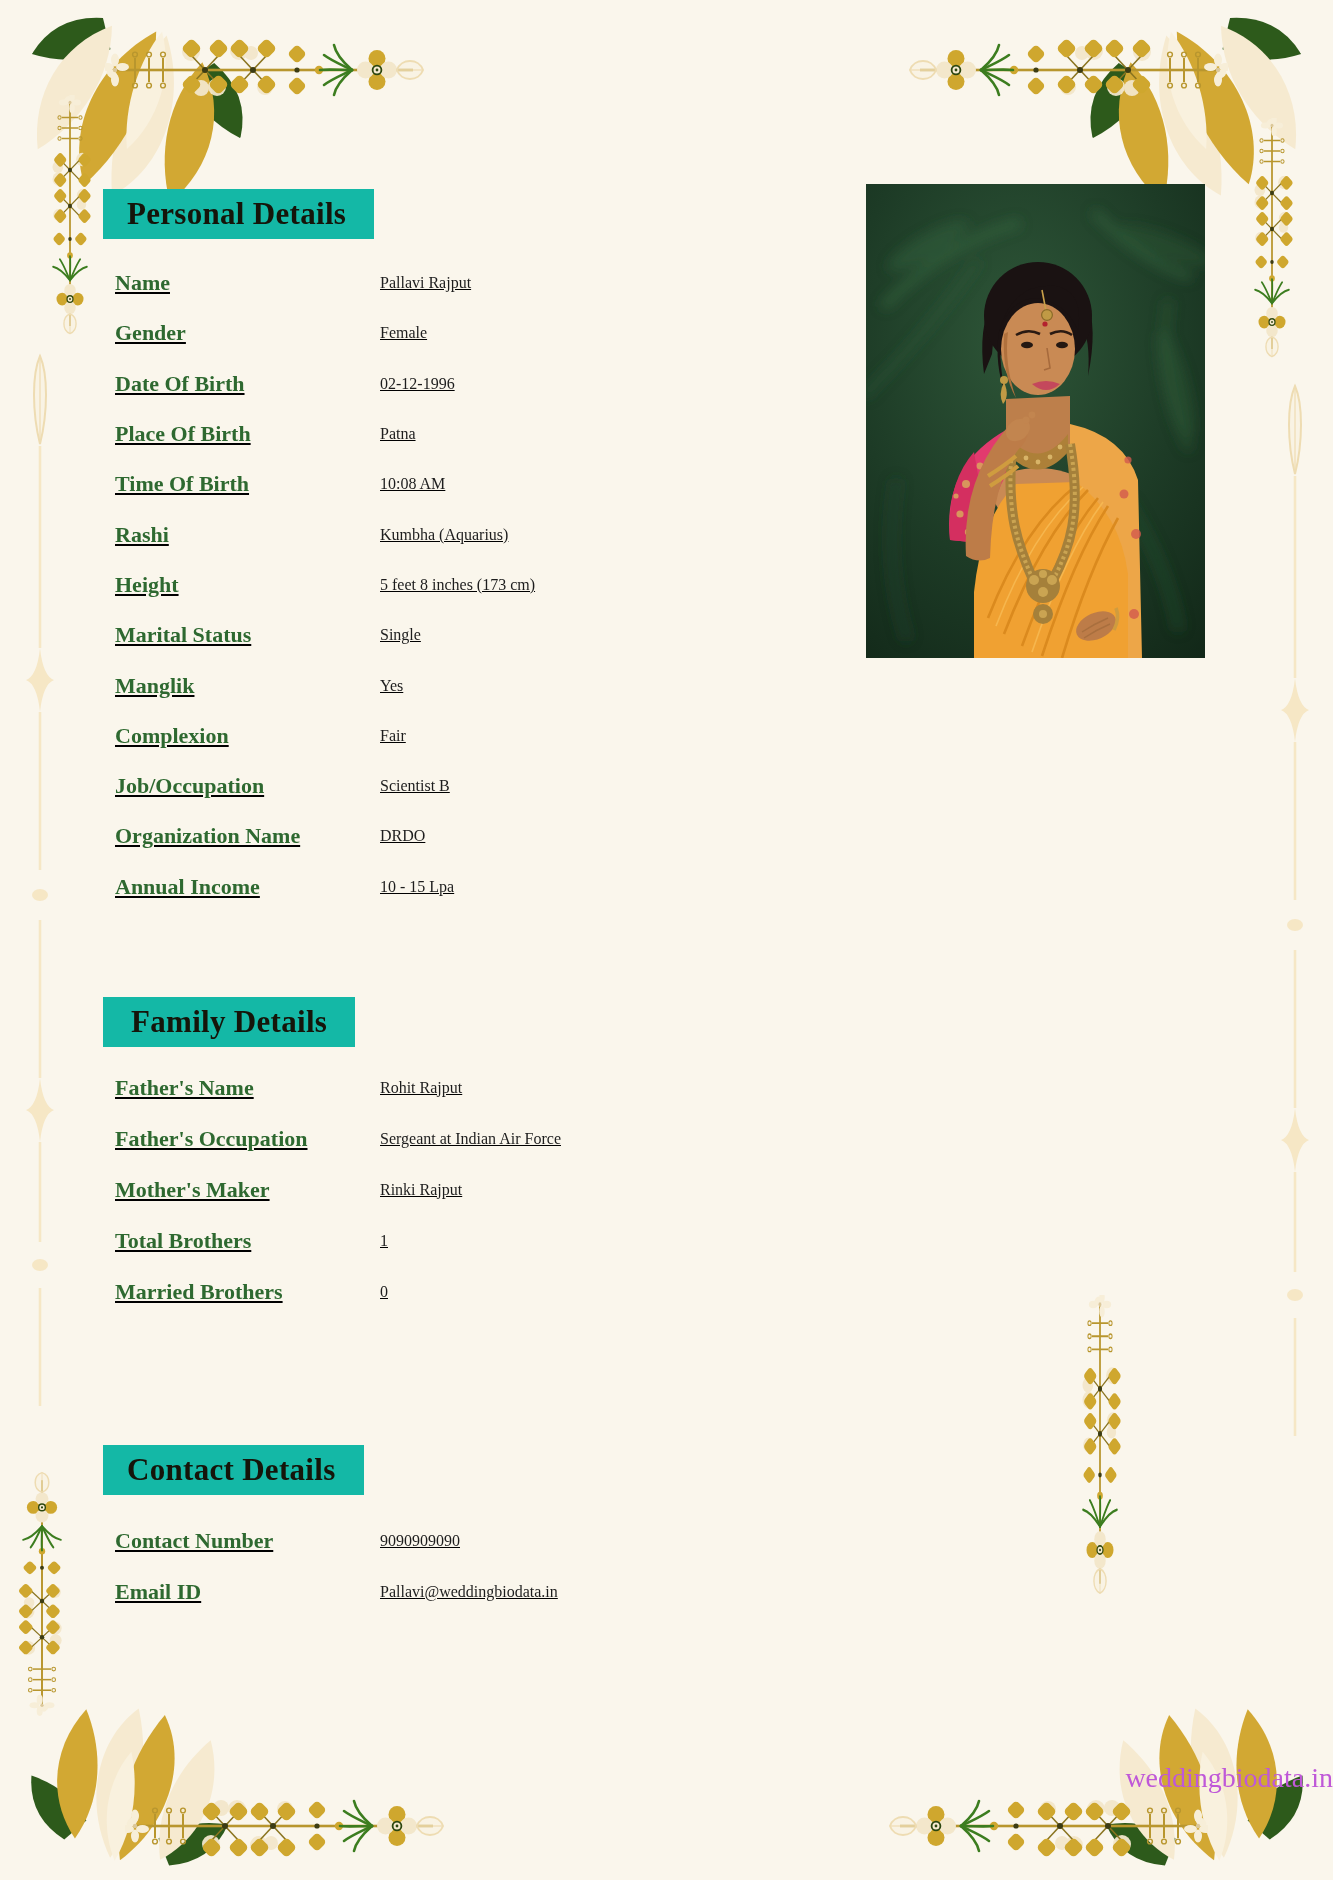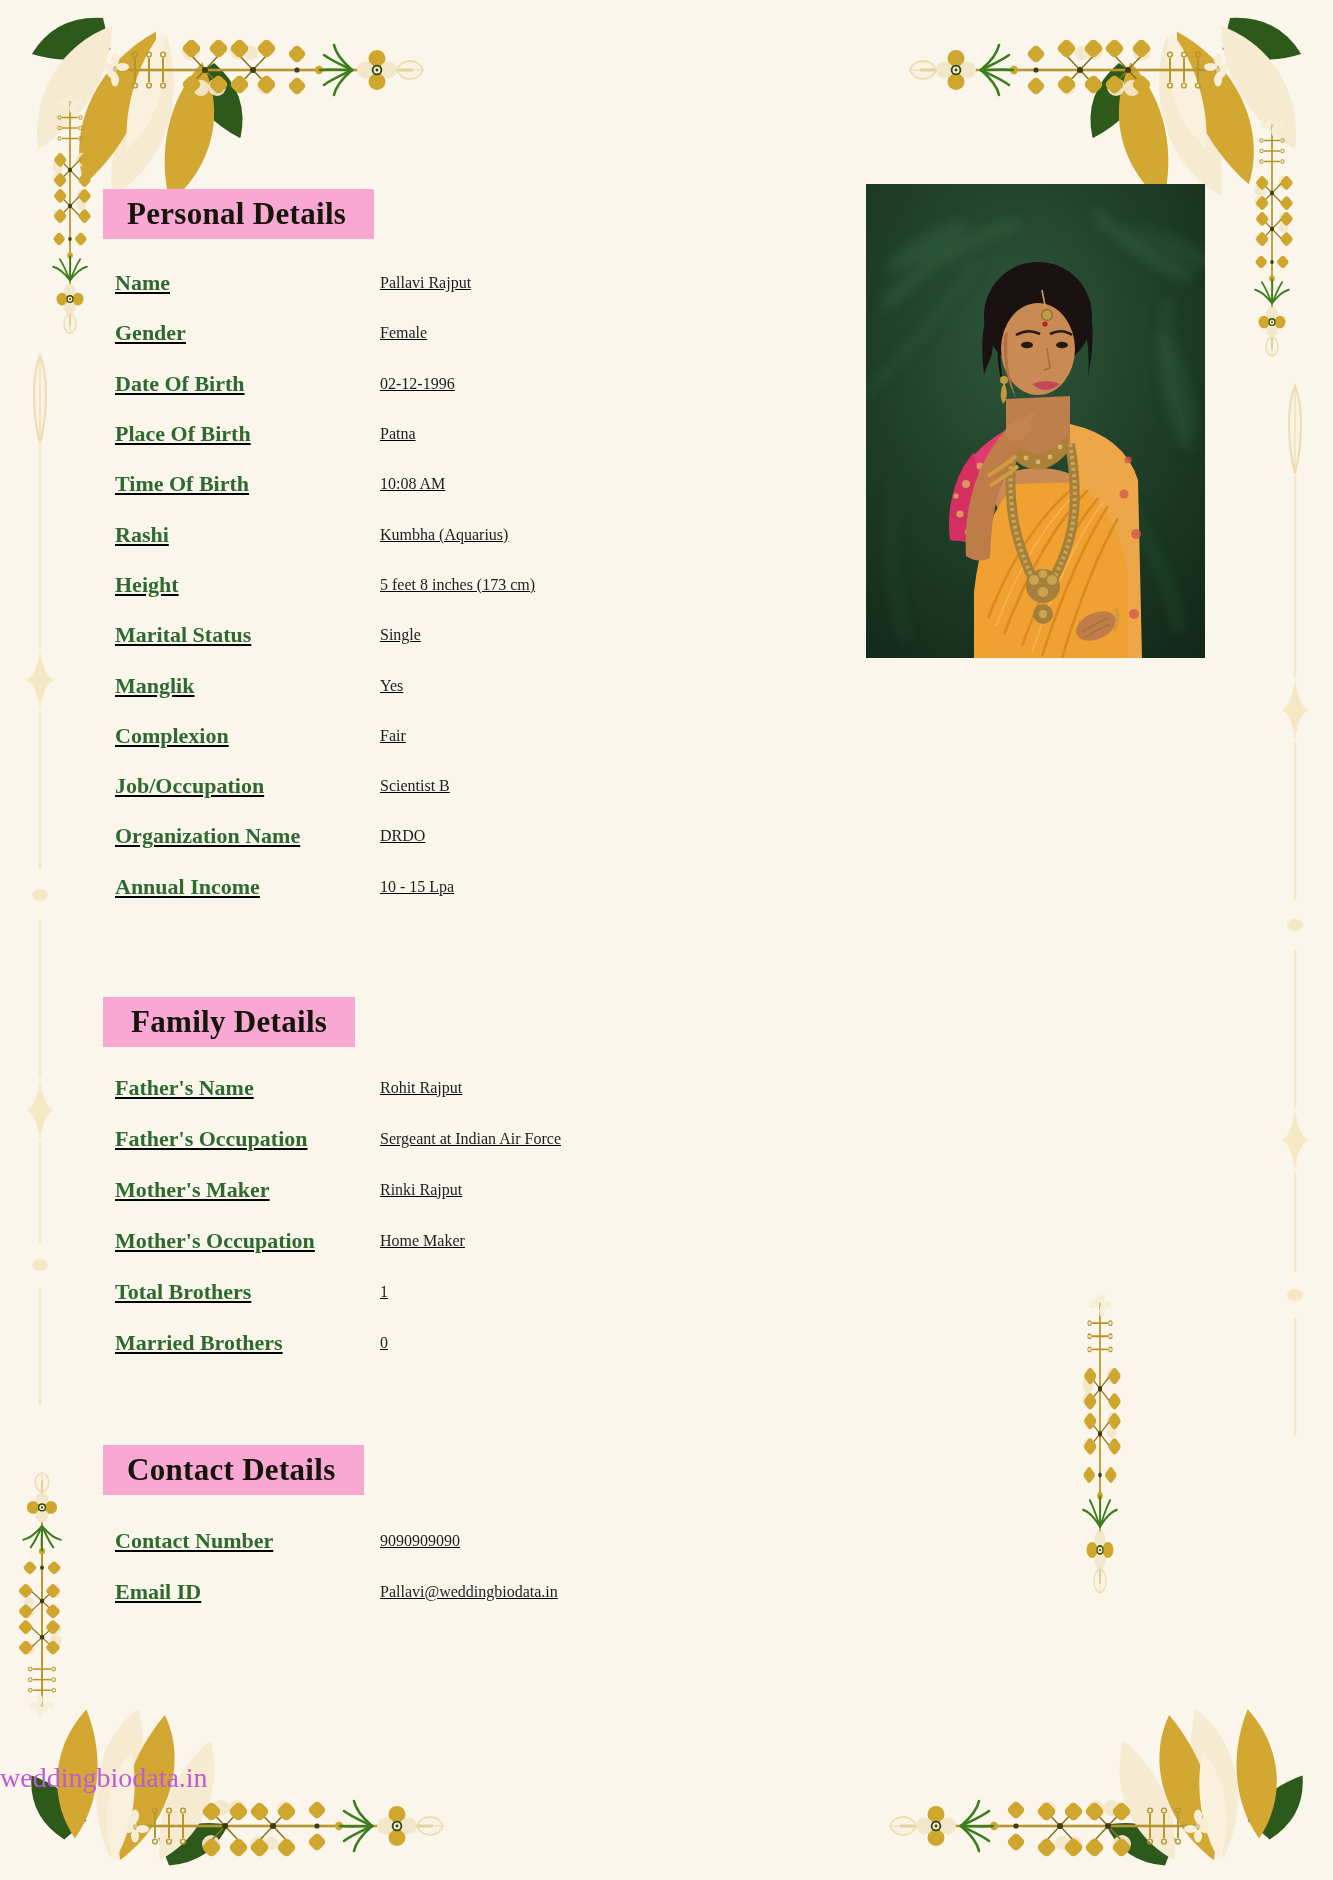--- a/index.html
+++ b/index.html
@@ -4,40 +4,40 @@
 <style>
   html,body{margin:0;padding:0;}
   body{
     width:1333px;height:1880px;position:relative;overflow:hidden;
     background:#faf6ec;
     font-family:"Liberation Serif","DejaVu Serif",serif;
   }
   .orn{position:absolute;pointer-events:none;}
   .section-header{
     position:absolute;left:103px;display:inline-block;
-    background:#f9a8d4;color:#15150a;font-weight:bold;
+    background:#14b8a6;color:#15150a;font-weight:bold;
     font-size:31px;line-height:1;padding:9px 28px 10px 24px;
     letter-spacing:.3px;
   }
   #personal-header{top:189px;}
   #family-header{top:997px;padding-left:28px;}
   #contact-header{top:1445px;}
   .rows{position:absolute;left:115px;text-decoration:underline;}
   #personal-rows{top:258px;}
   #family-rows{top:1062px;}
   #contact-rows{top:1515px;}
   .field-row{display:flex;align-items:center;}
   #personal-rows .field-row{height:50.3px;}
   #family-rows .field-row{height:51px;}
   #contact-rows .field-row{height:51px;}
   .flabel{width:265px;flex:0 0 265px;font-weight:bold;color:#2e6930;font-size:22px;}
   .fvalue{color:#1d1d1d;font-size:16px;white-space:nowrap;}
   #photo{position:absolute;left:866px;top:184px;width:339px;height:474px;}
   .footer{
-    position:absolute;left:0;right:0;top:1762px;text-align:left;
+    position:absolute;left:0;right:0;top:1762px;text-align:right;
     font-size:28px;color:#bf58d8;
   }
   .chain-v{transform-origin:0 0;}
 </style>
 </head>
 <body>
 
 <svg width="0" height="0" style="position:absolute" aria-hidden="true">
   <defs>
 
@@ -252,24 +252,20 @@
       <div class="flabel">Father's Name</div>
       <div class="fvalue">Rohit Rajput</div>
     </div>
     <div class="field-row">
       <div class="flabel">Father's Occupation</div>
       <div class="fvalue">Sergeant at Indian Air Force</div>
     </div>
     <div class="field-row">
       <div class="flabel">Mother's Maker</div>
       <div class="fvalue">Rinki Rajput</div>
-    </div>
-    <div class="field-row">
-      <div class="flabel">Mother's Occupation</div>
-      <div class="fvalue">Home Maker</div>
     </div>
     <div class="field-row">
       <div class="flabel">Total Brothers</div>
       <div class="fvalue">1</div>
     </div>
     <div class="field-row">
       <div class="flabel">Married Brothers</div>
       <div class="fvalue">0</div>
     </div>
   </div>

